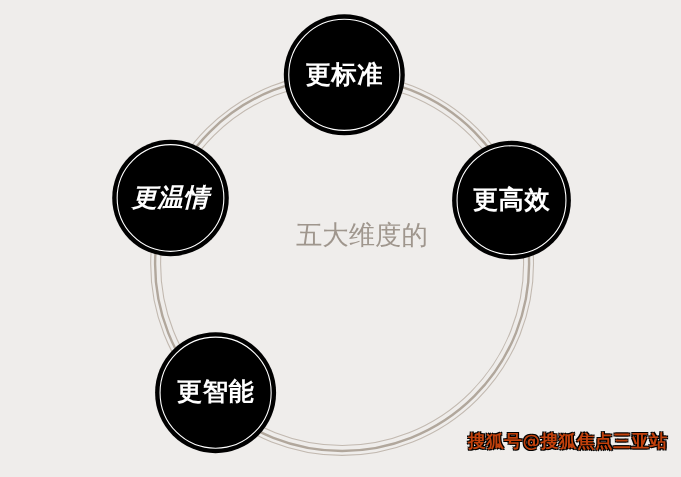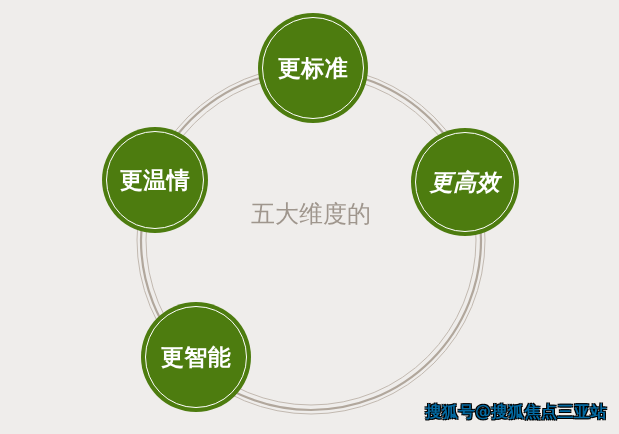--- a/index.html
+++ b/index.html
@@ -7,42 +7,42 @@
       width: 619px; height: 434px; overflow: hidden;
       background: #efedeb;
       font-family: "DejaVu Sans", "Liberation Sans", sans-serif;
       position: relative;
     }
     .stage { position: absolute; left: 0; top: 0; width: 619px; height: 434px; }
     svg.rings { position: absolute; left: 0; top: 0; }
     .node {
       position: absolute;
       border-radius: 50%;
-      background: #4d7c0f;
+      background: #000000;
       box-sizing: border-box;
       display: flex; align-items: center; justify-content: center;
       text-align: center;
     }
     .node::after {
       content: ""; position: absolute;
       left: 4px; top: 4px; right: 4px; bottom: 4px;
       border-radius: 50%;
       border: 1.6px solid #ffffff;
     }
     .node .label {
       color: #ffffff; font-size: 23px; font-weight: bold; line-height: 1.15;
       position: relative; z-index: 1; letter-spacing: 0.5px;
     }
     .center-text {
-      position: absolute; left: 211px; top: 197px; width: 200px;
+      position: absolute; left: 229px; top: 197px; width: 200px;
       text-align: center; color: #9f968d; font-size: 24px; line-height: 34px;
     }
     .watermark {
-      position: absolute; right: 12px; bottom: 11px;
-      color: #0369a1; font-size: 16px; font-weight: bold;
+      position: absolute; right: 12px; bottom: 22px;
+      color: #c2410c; font-size: 16px; font-weight: bold;
       text-shadow: 1px 1px 0 #000, -1px 1px 0 #000, 1px -1px 0 #000, -1px -1px 0 #000;
       letter-spacing: 0.5px;
     }
   </style>
 </head>
 <body>
 
 <div class="stage">
   <svg class="rings" width="619" height="434">
     <circle cx="311" cy="240" r="174" fill="none" stroke="#c2b9b0" stroke-width="1"></circle>
@@ -51,27 +51,27 @@
   </svg>
 
   <div class="center-text">
     <div>五大维度的</div>
   </div>
 
   <div class="node" style="left:258px; top:13px; width:110px; height:110px;">
     <span class="label">更标准</span>
   </div>
 
-  <div class="node" style="left:411px; top:128px; width:108px; height:108px;font-style:italic;">
+  <div class="node" style="left:411px; top:128px; width:108px; height:108px;">
     <span class="label">更高效</span>
   </div>
 
 
   <div class="node" style="left:141px; top:302px; width:110px; height:110px;">
     <span class="label">更智能</span>
   </div>
 
-  <div class="node" style="left:102px; top:127px; width:106px; height:106px;">
+  <div class="node" style="left:102px; top:127px; width:106px; height:106px;font-style:italic;">
     <span class="label">更温情</span>
   </div>
 
   <div class="watermark">搜狐号@搜狐焦点三亚站</div>
 </div>
 
 </body></html>

